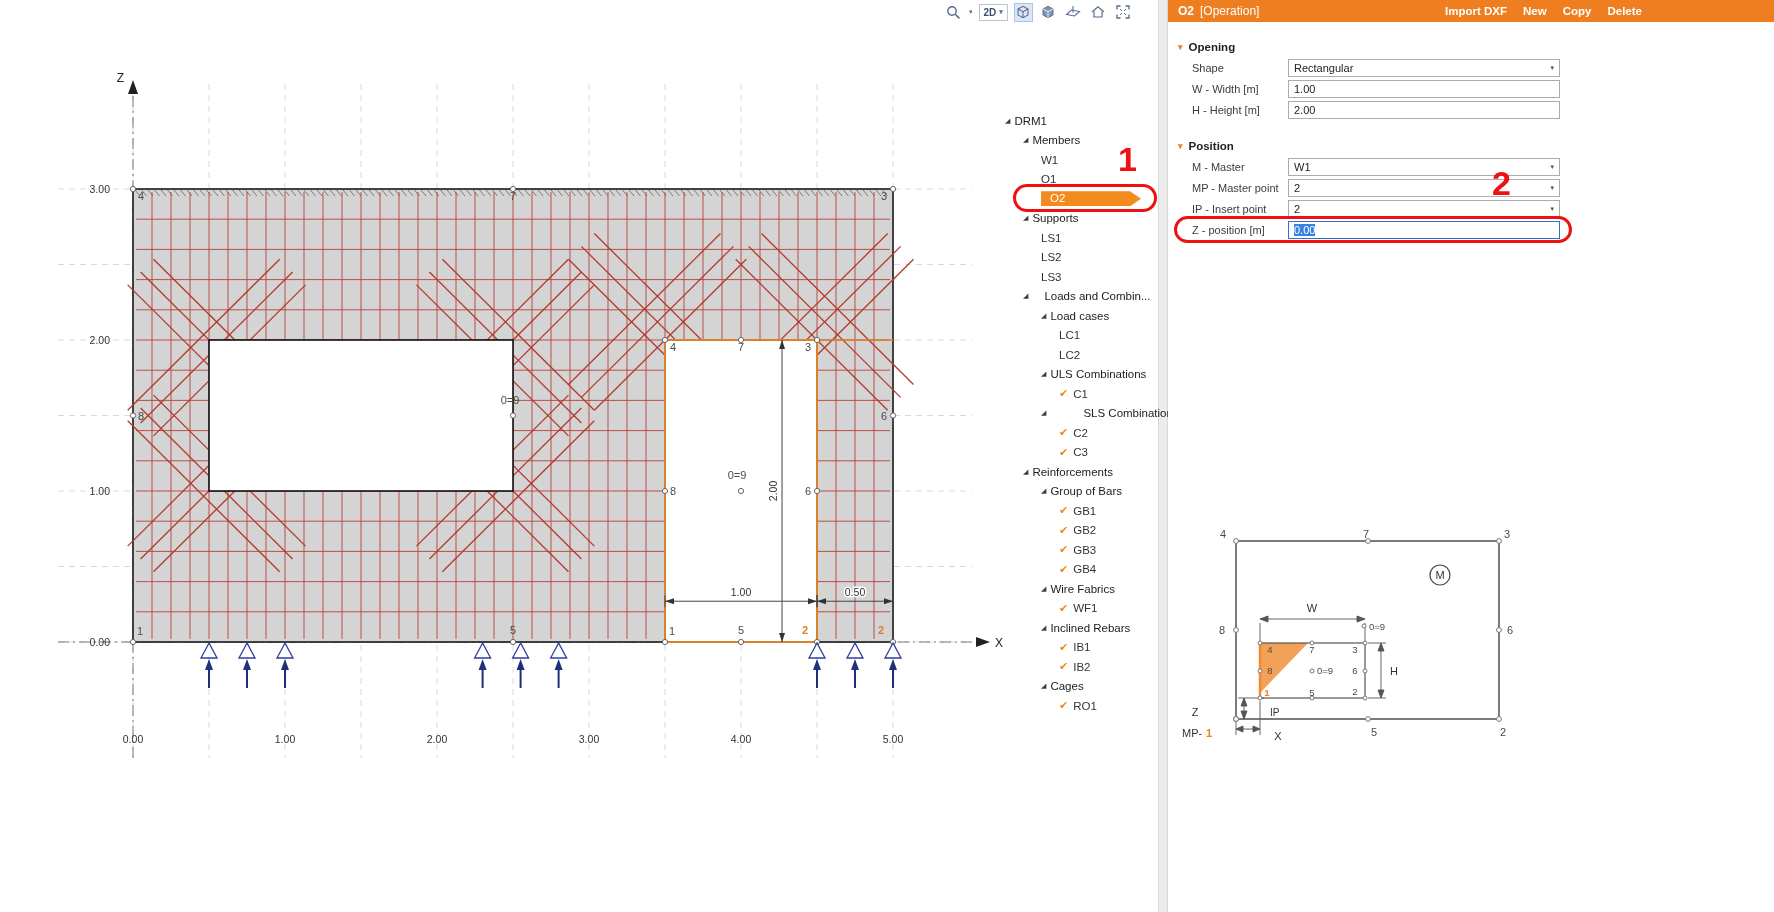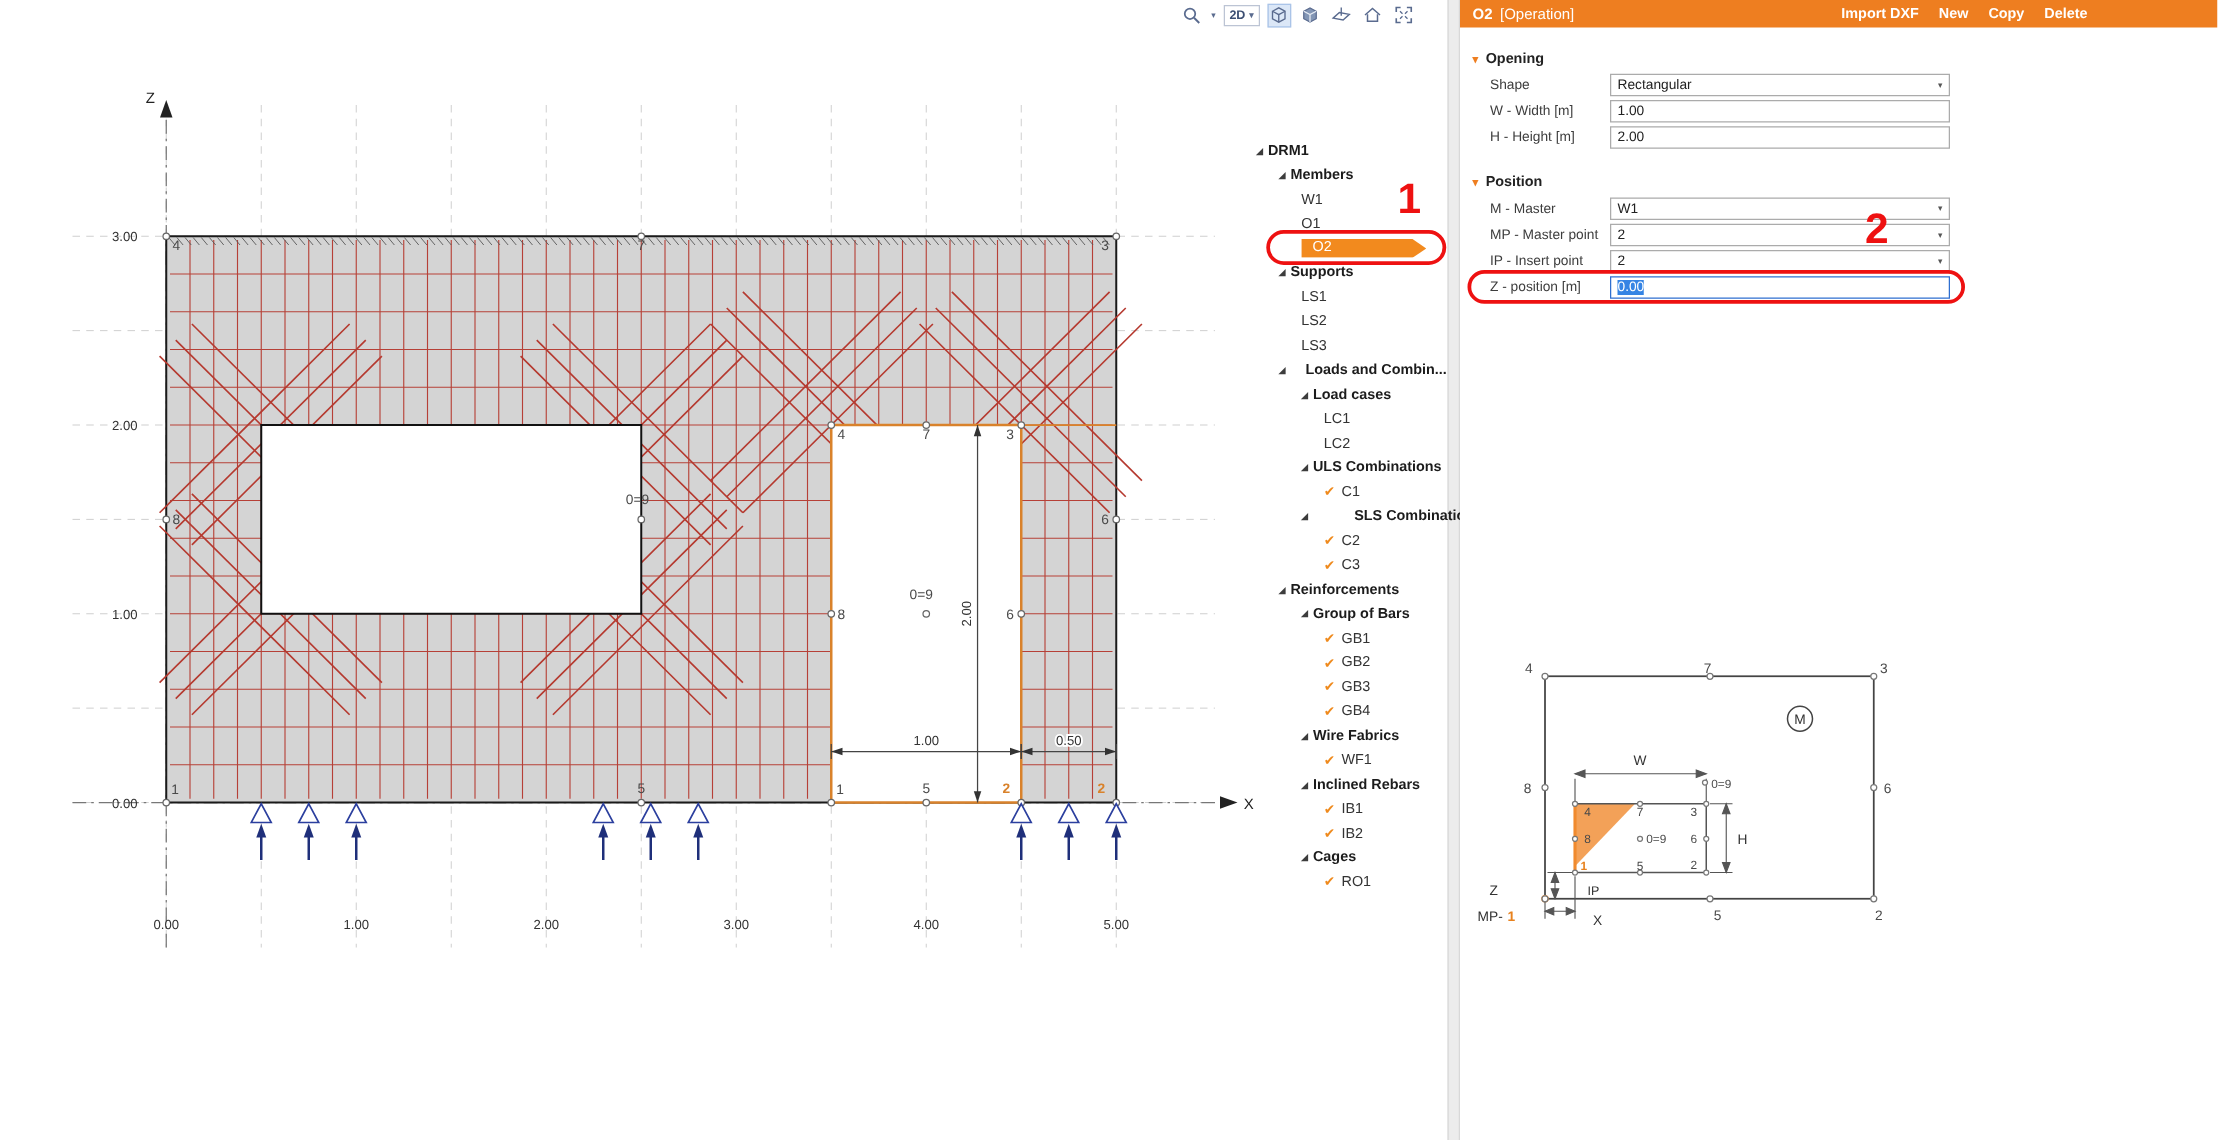--- a/index.html
+++ b/index.html
@@ -8,30 +8,30 @@
   #cv{position:absolute;left:0;top:0;font-family:"Liberation Sans",sans-serif}
   
   #toolbar{position:absolute;left:944px;top:2px;width:214px;height:20px;display:flex;align-items:center;justify-content:flex-start;gap:6px;color:#5a6b8f;z-index:5}
   .tbi{display:flex;align-items:center;justify-content:center;width:19px;height:19px;cursor:pointer}
   .tbi.active{background:#dbe7f7;border:1px solid #aac4e8}
   .tb-car{font-size:7px;color:#5a6b8f;cursor:pointer}
   .tb-2d{display:flex;align-items:center;gap:3px;border:1px solid #bcc4d4;height:17px;padding:0 4px;font-size:10px;font-weight:bold;color:#3c4e72;cursor:pointer}
   
   #tree{position:absolute;left:995px;top:111px;width:163px;z-index:4}
   .trow{display:flex;align-items:center;height:19.5px;font-size:11.5px;color:#333;white-space:nowrap;cursor:default}
-  .trow.branch{font-weight:bold;color:#1c1c1c}
+  .trow.branch{font-weight:normal;color:#1c1c1c}
   .exp{font-size:7px;color:#3c3c3c;margin-right:4px}
   .chk{color:#ef8a1d;font-size:11px;margin-right:5px;font-weight:normal}
   .sel{display:inline-block;background:#f28a1e;color:#fff;width:100px;padding:1px 0 2px 9px;clip-path:polygon(0 0,89px 0,100px 50%,89px 100%,0 100%)}
   #divider{position:absolute;left:1158px;top:0;width:10px;height:912px;background:#ececec;border-left:1px solid #d8d8d8;border-right:1px solid #d8d8d8;z-index:3}
   
   #panel{position:absolute;left:1168px;top:0;width:606px;height:912px;background:#fff;z-index:4}
   .phead{height:22px;background:#ee7e20;display:flex;align-items:center;color:#fff;font-size:12px;padding:0 14px 0 10px;gap:6px}
   .phead .ttl{font-weight:bold}
-  .phead .acts{margin-left:auto;margin-right:90px;display:flex;gap:16px;font-weight:bold;font-size:11.5px}
+  .phead .acts{margin-left:auto;margin-right:118px;display:flex;gap:16px;font-weight:bold;font-size:11.5px}
   .phead .acts span{cursor:pointer;white-space:nowrap}
   .psec{display:flex;align-items:center;gap:6px;margin-top:14px;height:22px;padding-left:10px;font-size:11.5px;font-weight:bold;color:#222}
   .psec .chev{color:#ee7e20;font-size:9px}
   .prow{position:relative;height:21px}
   .plabel{position:absolute;left:24px;top:4px;font-size:11px;color:#3d3d3d}
   .pctrl{position:absolute;left:120px;width:272px;top:1px;height:18px;border:1px solid #ababab;background:#fff;display:flex;align-items:center;padding:0 5px;font-size:11px;color:#222;cursor:default}
   .pctrl .car{margin-left:auto;font-size:7px;color:#555}
   .pctrl.focused{border:1px solid #2f6fd0}
   .selhl{background:#3584e4;color:#fff}
   #schem{position:absolute;left:10px;top:515px;font-family:"Liberation Sans",sans-serif}

